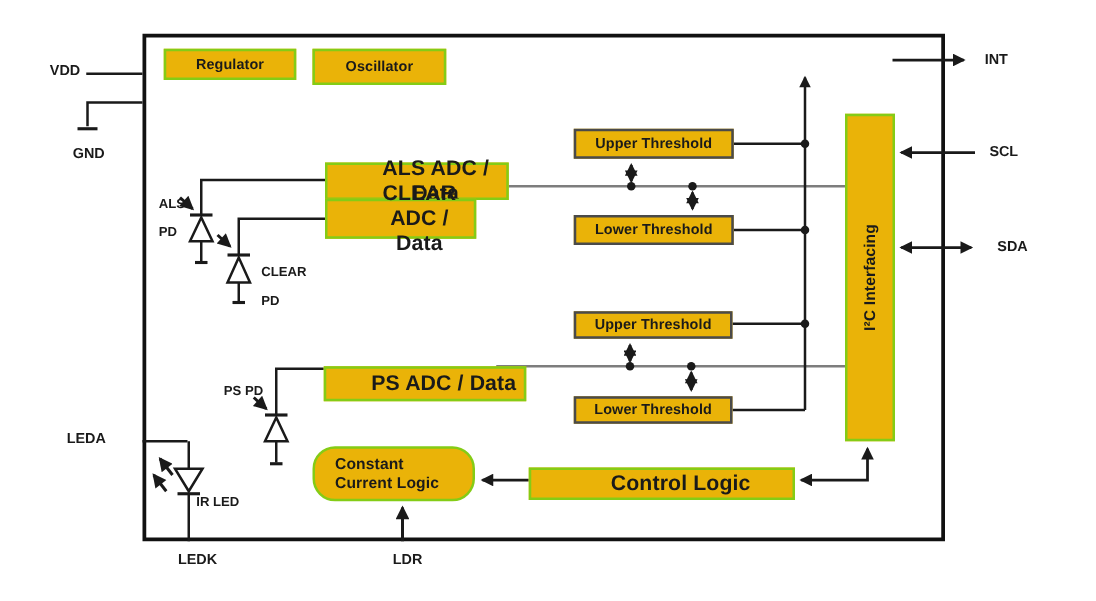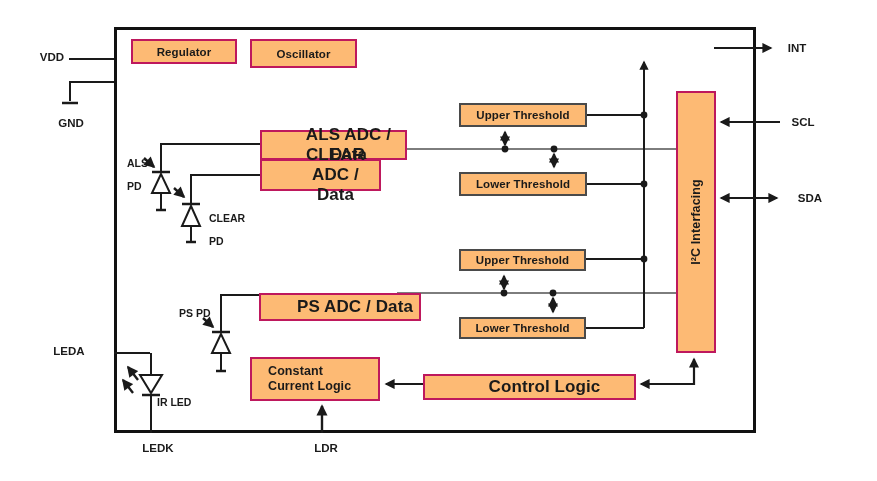--- a/index.html
+++ b/index.html
@@ -6,30 +6,30 @@
   .stage{
     position:relative;width:877px;height:481px;background:#ffffff;
     font-family:"Liberation Sans","DejaVu Sans",sans-serif;color:#1a1a1a;overflow:hidden;
   }
   .chip{
     position:absolute;left:114px;top:27px;width:642px;height:406px;
     border:3px solid #111;box-sizing:border-box;background:#fff;z-index:1;
   }
   svg.wires{position:absolute;left:0;top:0;z-index:2;pointer-events:none;}
   .box{
-    position:absolute;box-sizing:border-box;border:2px solid #be185d;background:#fdba74;
+    position:absolute;box-sizing:border-box;border:2px solid #84cc16;background:#eab308;
     display:flex;align-items:center;justify-content:center;
     font-weight:bold;font-size:11.5px;letter-spacing:0.1px;z-index:3;text-align:center;
   }
   .box.adc{font-size:17px;padding-left:30px;}
   .box.thr{border-color:#4a4a4a;font-size:11.5px;}
   .box.i2c{font-size:12.5px;}
   .box.i2c .vtext{transform:rotate(-90deg);white-space:nowrap;}
   .box.ccs{flex-direction:column;align-items:flex-start;justify-content:center;
-    padding-left:16px;font-size:12.5px;line-height:15px;text-align:left;}
+    padding-left:16px;font-size:12.5px;line-height:15px;text-align:left;border-radius:18px;}
   .pin{
     position:absolute;font-weight:bold;font-size:11.5px;z-index:3;
     transform:translate(-50%,-50%);white-space:nowrap;
   }
   .complabel{
     position:absolute;font-weight:bold;font-size:10.5px;line-height:11.5px;z-index:3;white-space:pre-line;
   }
 </style>
 </head>
 <body>

